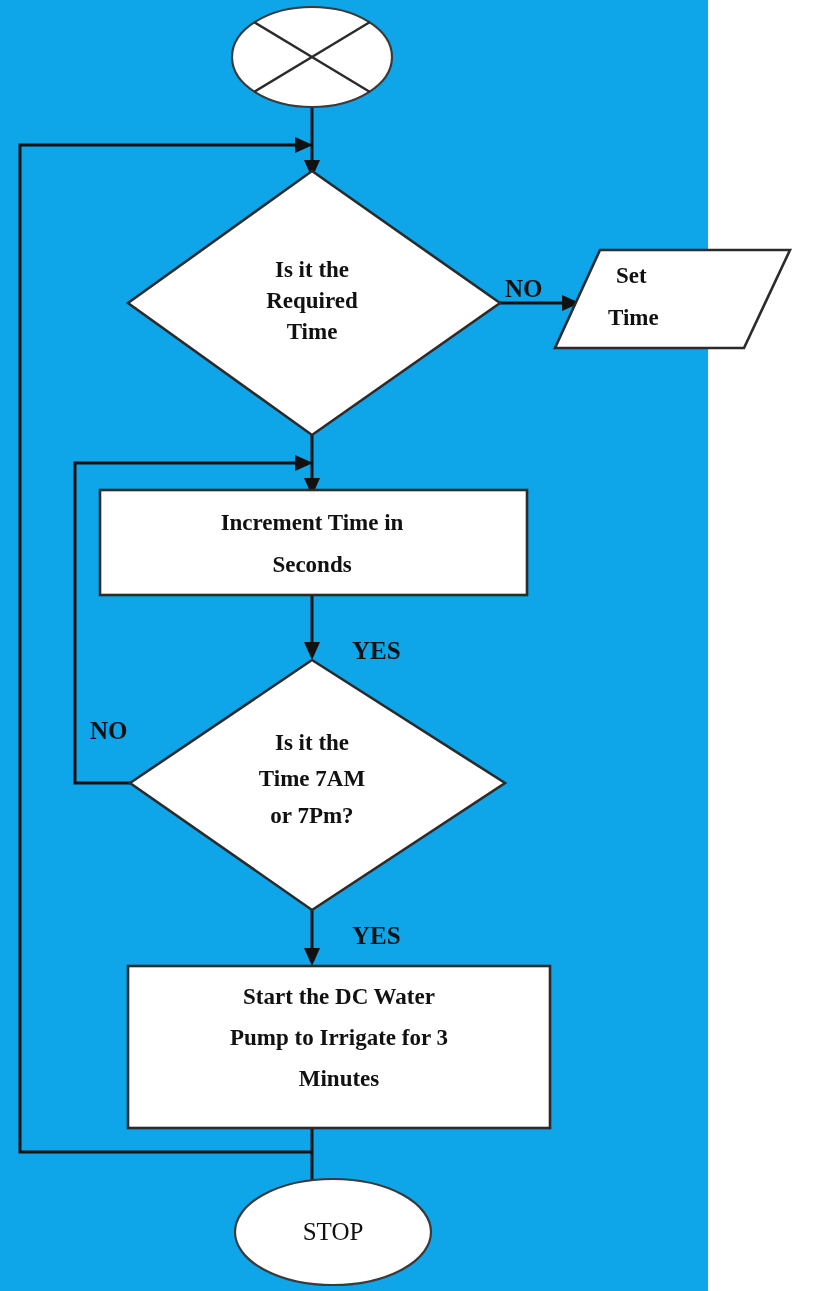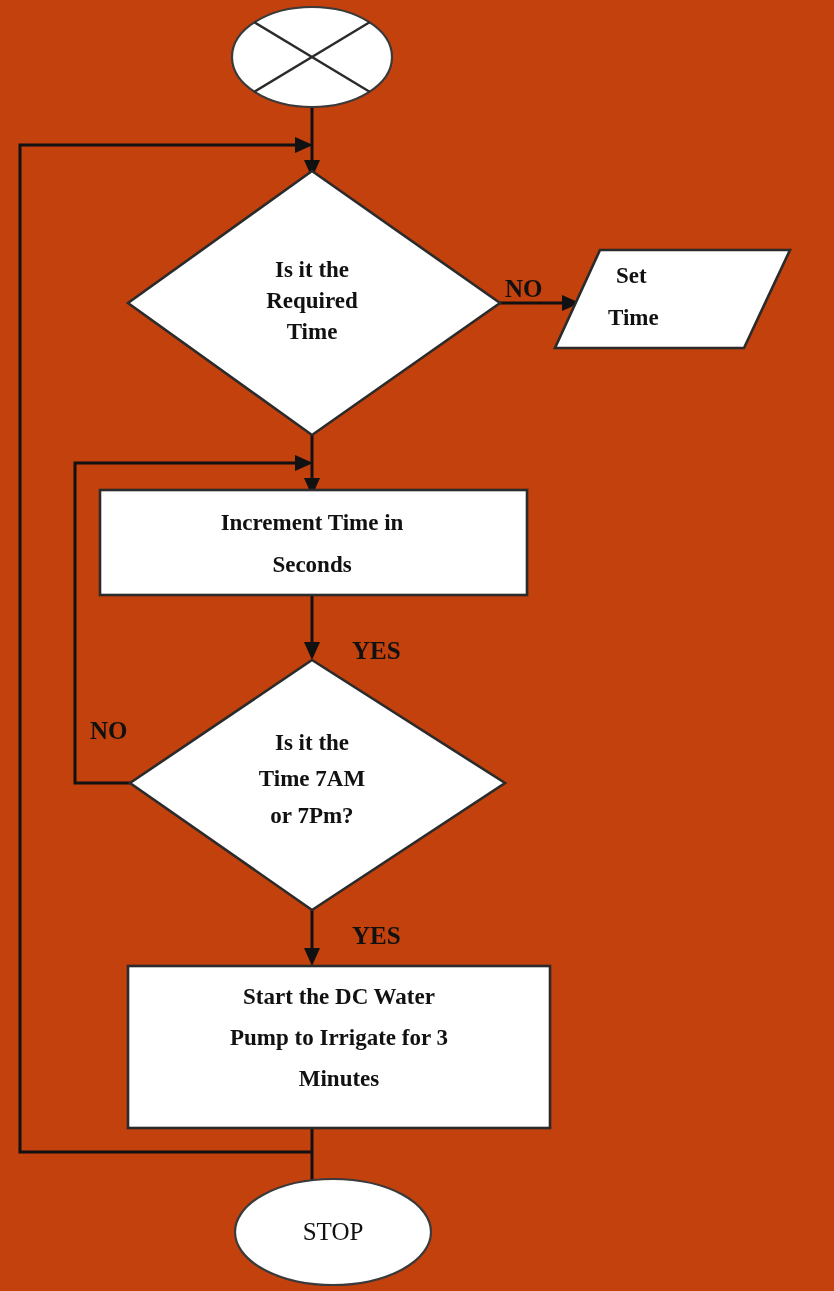--- a/index.html
+++ b/index.html
@@ -8,23 +8,23 @@
     background: #ffffff;
   }
   body {
     width: 834px;
     height: 1291px;
     font-family: "Liberation Serif", "DejaVu Serif", serif;
     overflow: hidden;
   }
   #flowchart-root {
     position: relative;
-    width: 834px;
+    width: 708px;
     height: 1291px;
-    background: #c2410c;
+    background: #0ea5e9;
   }
   svg#flow-svg {
     display: block;
     width: 834px;
     height: 1291px;
   }
   .shape-outline {
     fill: #ffffff;
     stroke: #2b2b2b;
     stroke-width: 2.6;

